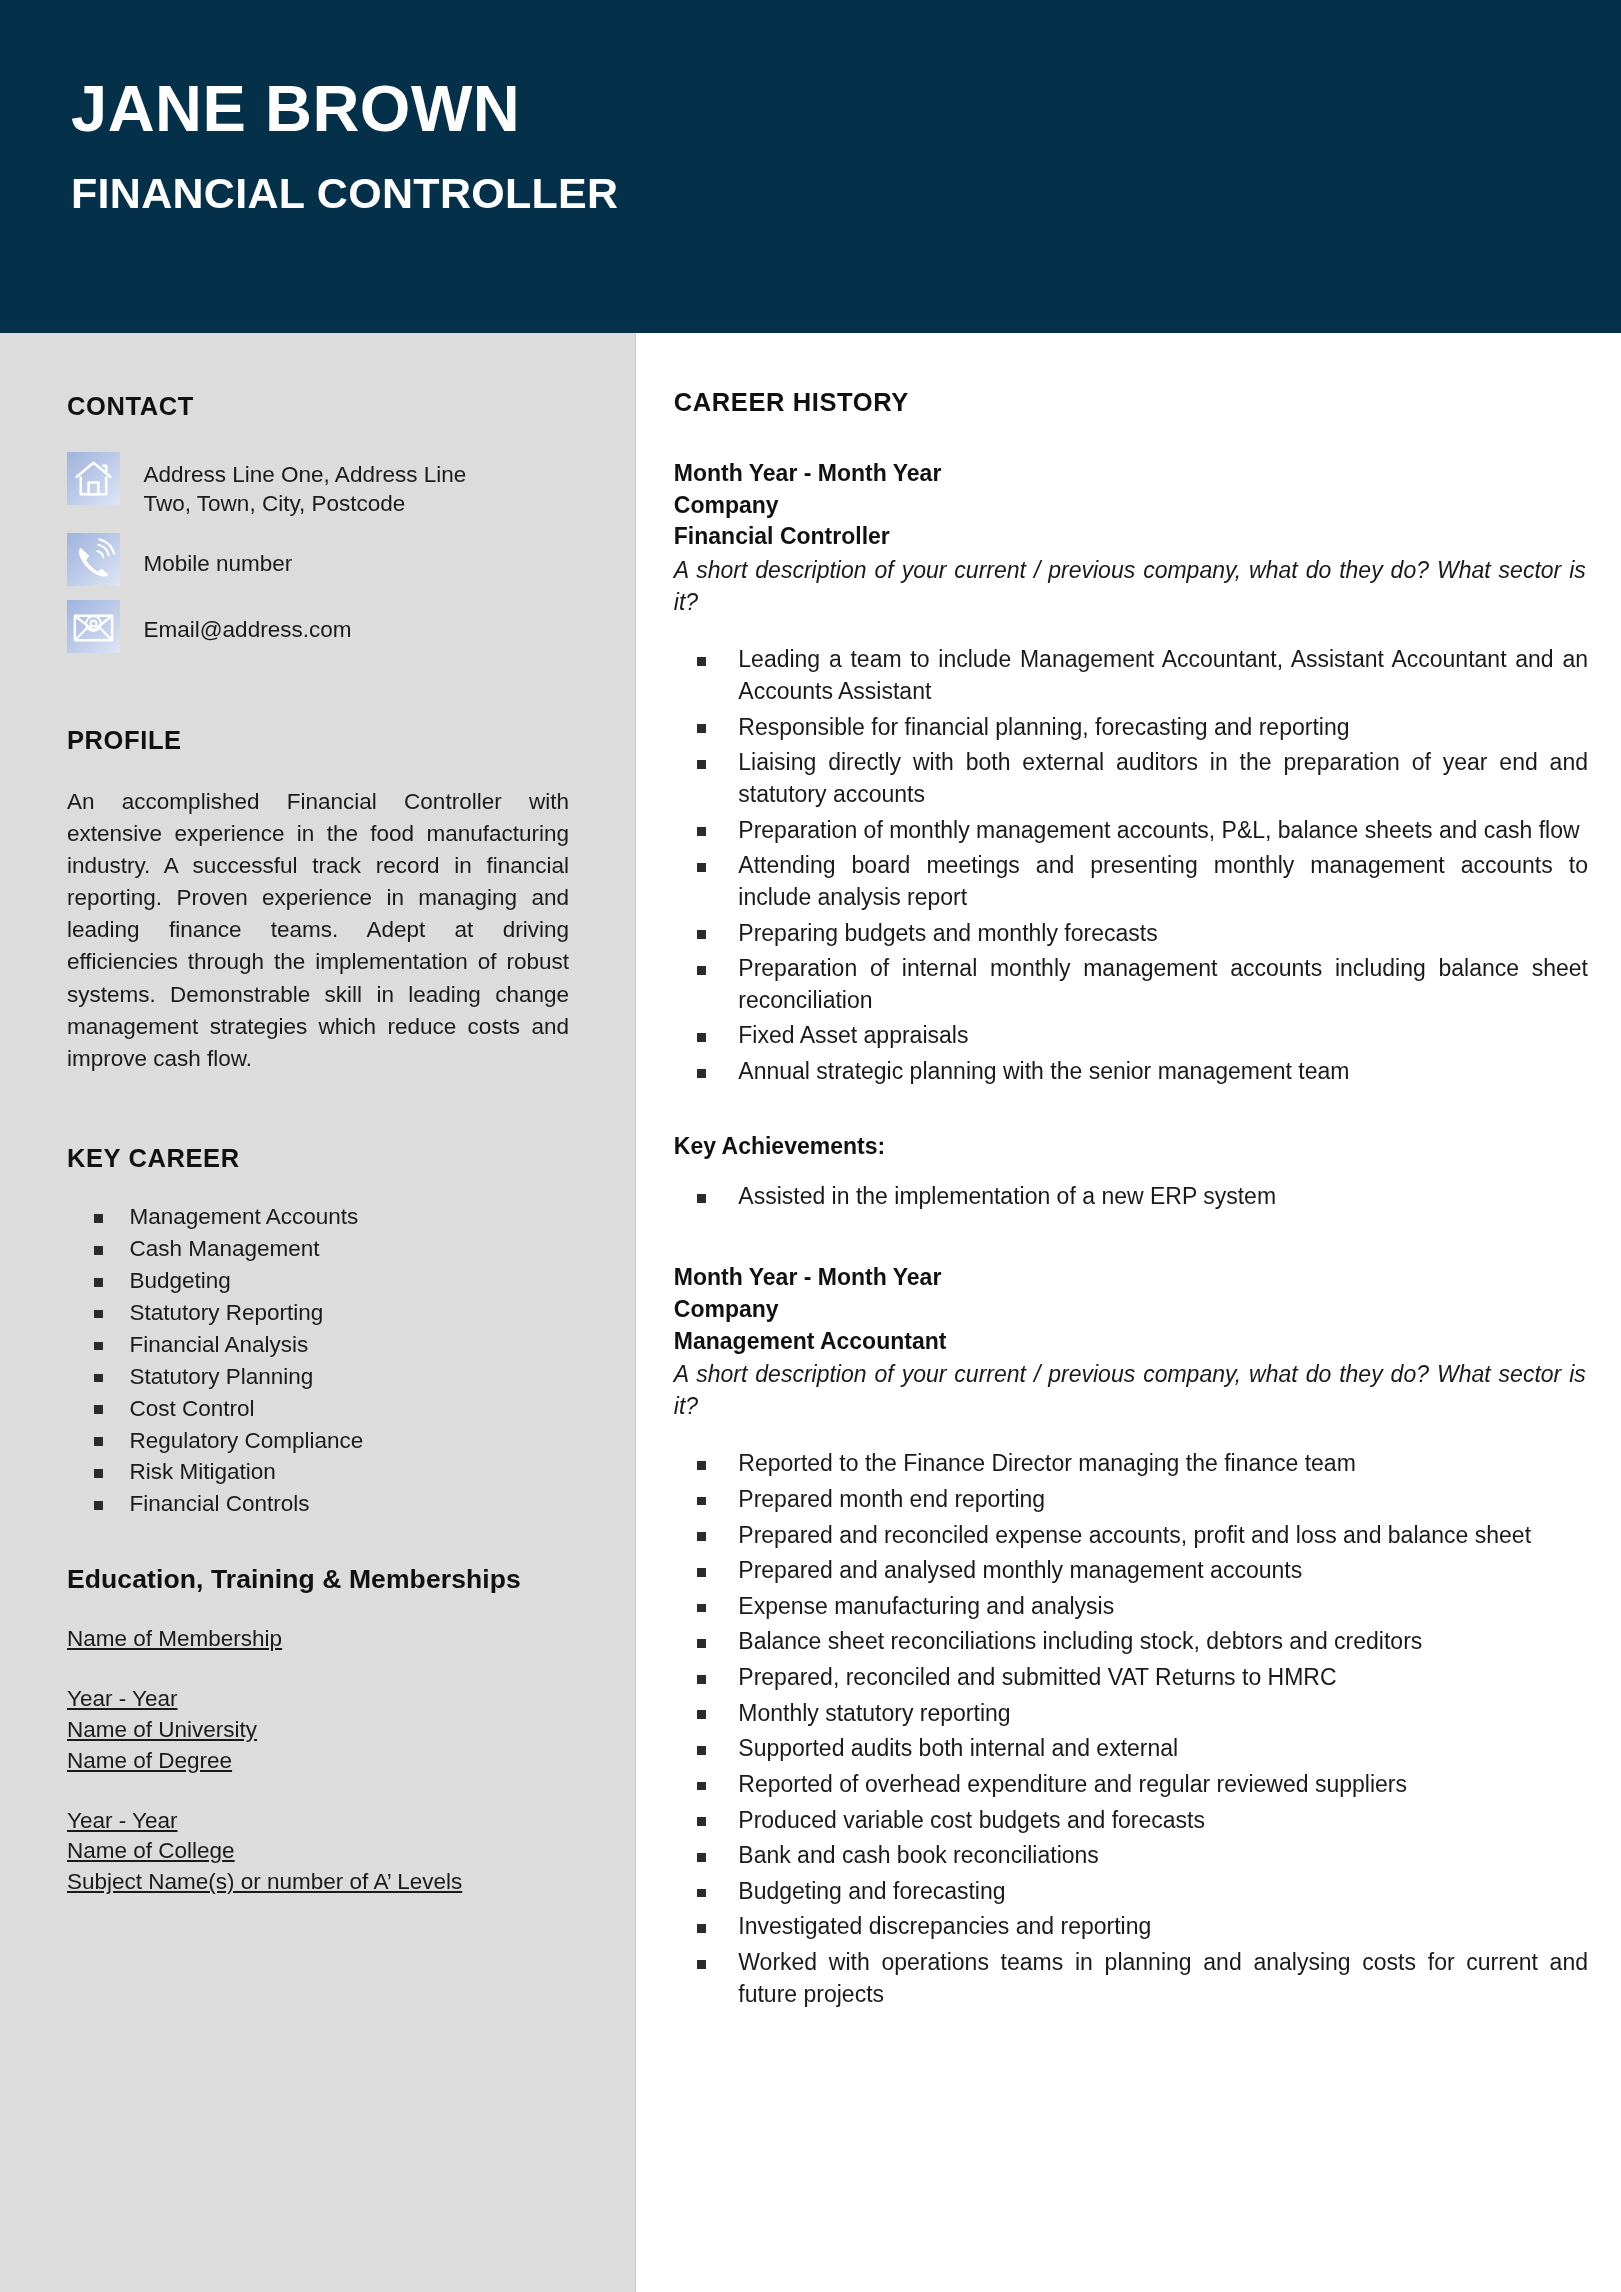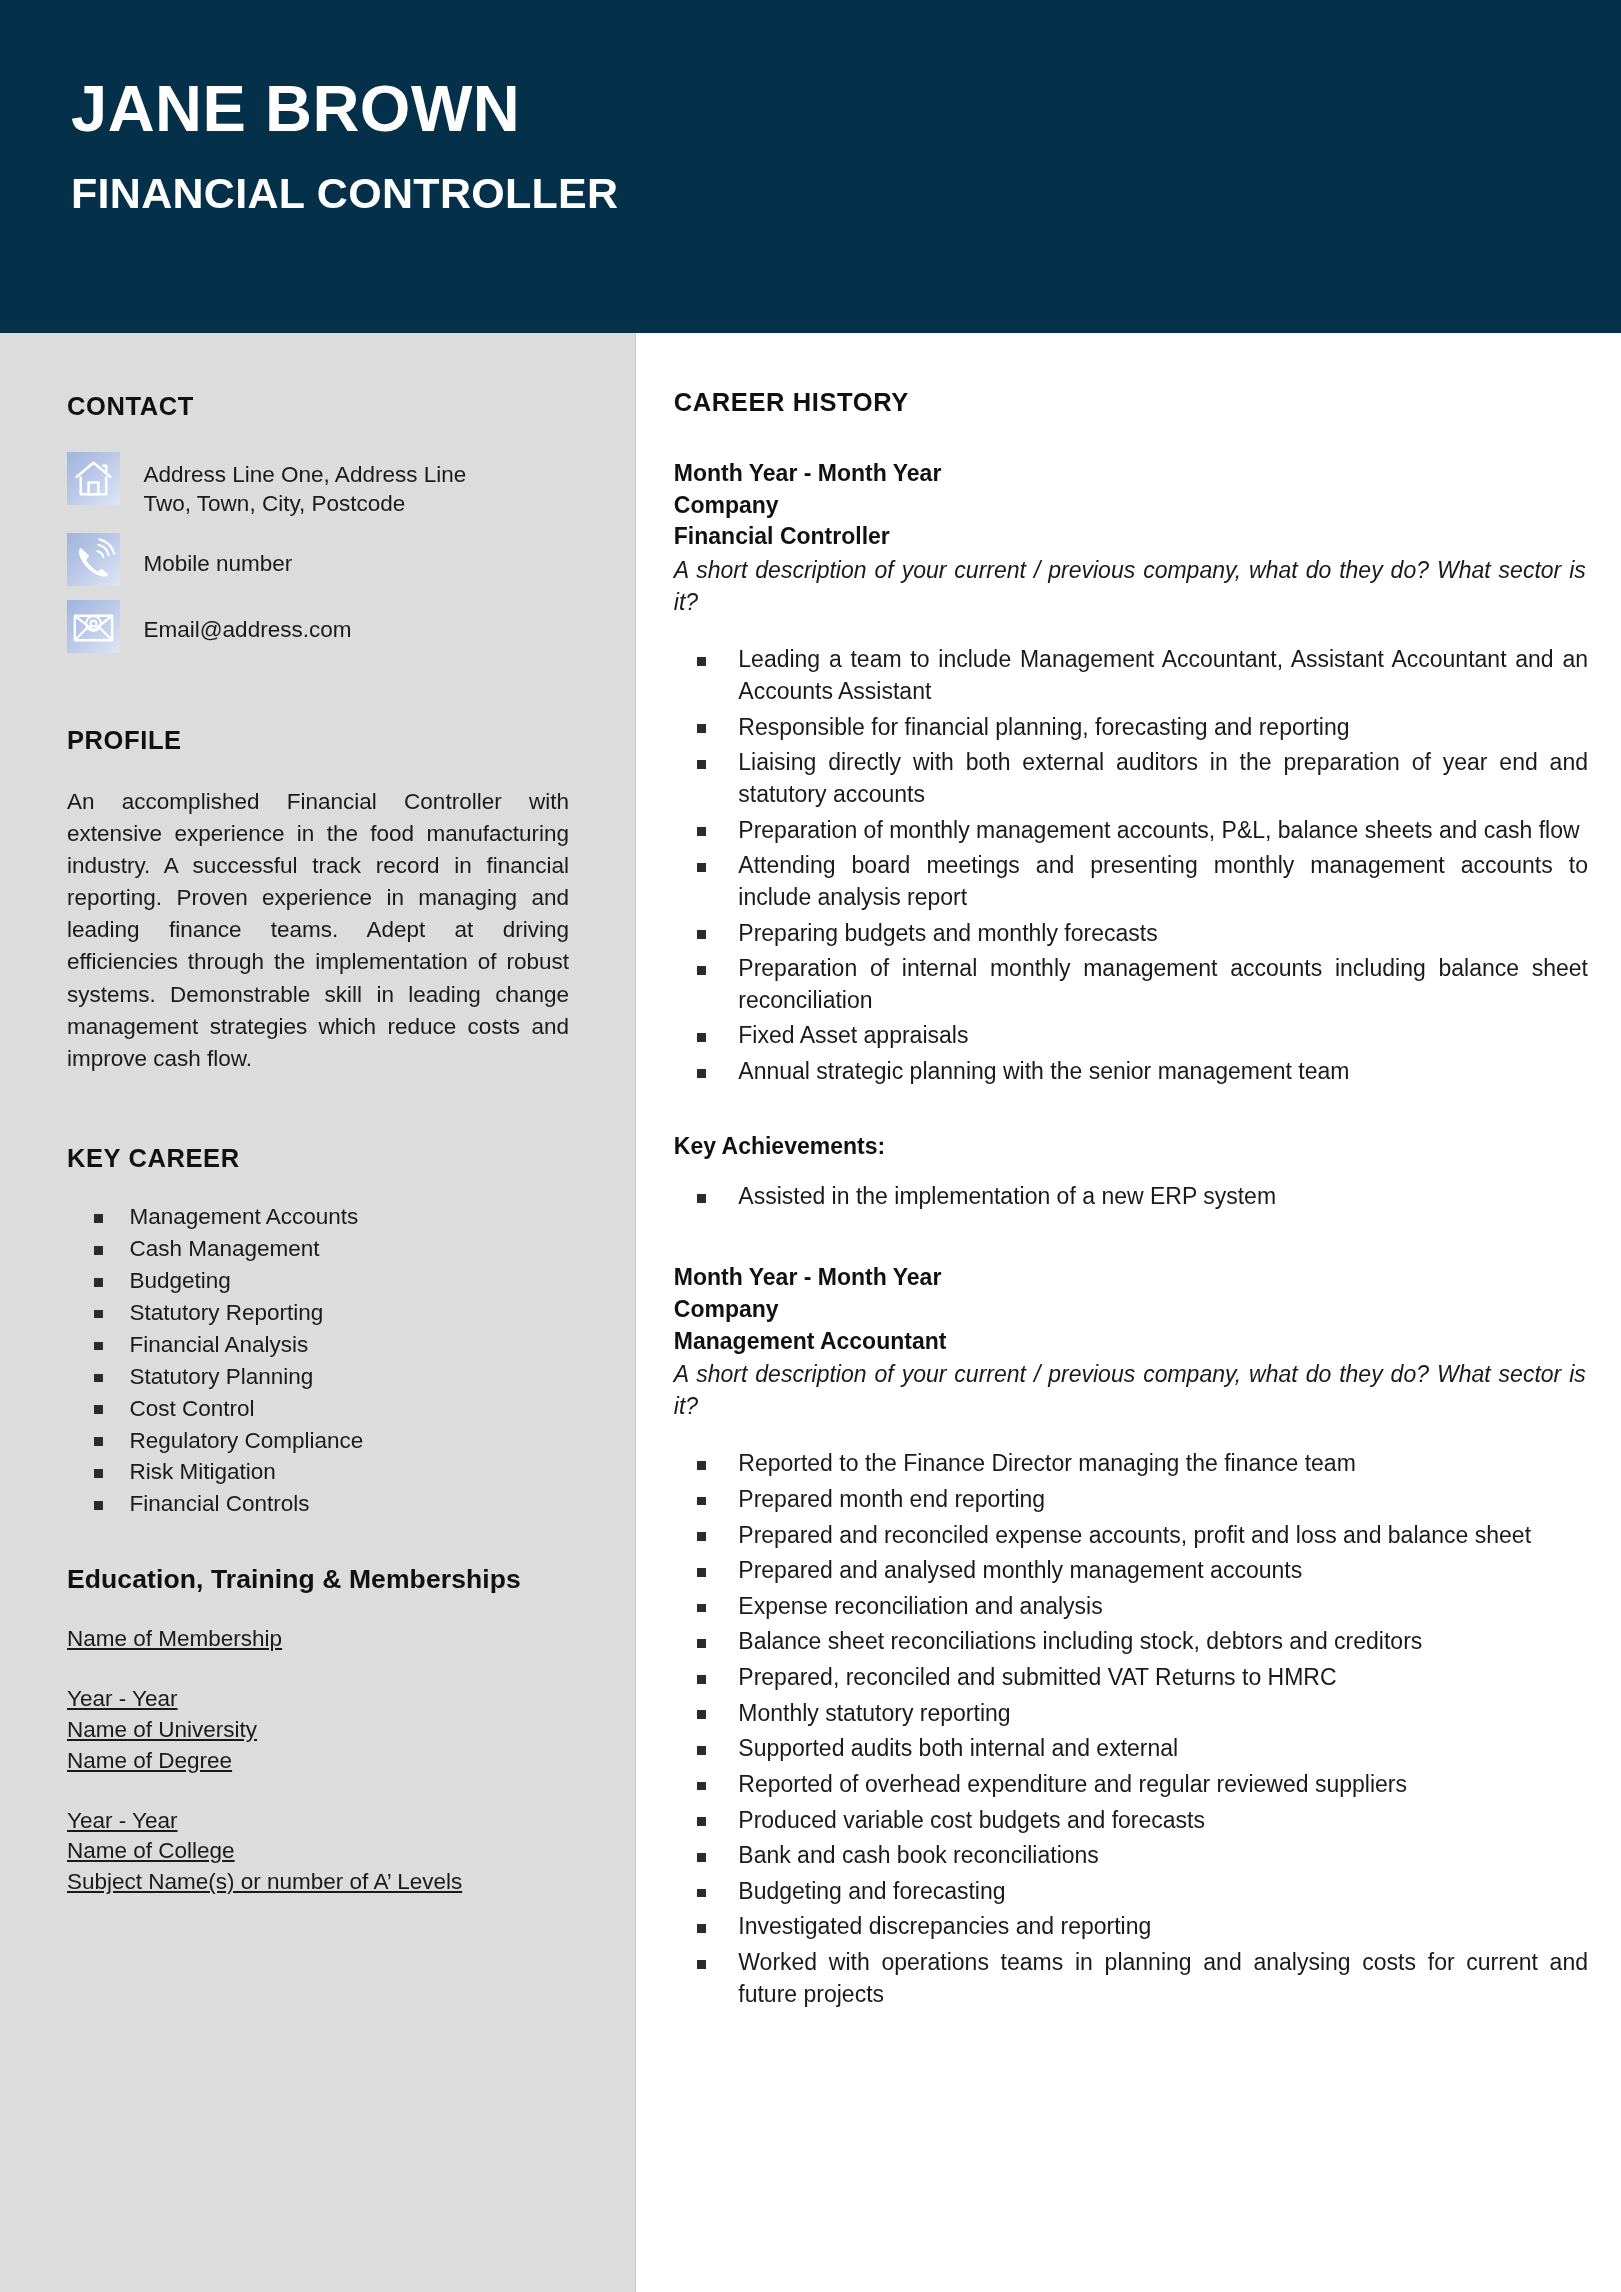--- a/index.html
+++ b/index.html
@@ -283,21 +283,21 @@
         <div class="job-line">Month Year - Month Year</div>
         <div class="job-line">Company</div>
         <div class="job-line">Management Accountant</div>
         <div class="job-desc">A short description of your current / previous company, what do they do? What sector is it?</div>
 
         <ul class="duty-list">
           <li>Reported to the Finance Director managing the finance team</li>
           <li>Prepared month end reporting</li>
           <li>Prepared and reconciled expense accounts, profit and loss and balance sheet</li>
           <li>Prepared and analysed monthly management accounts</li>
-          <li>Expense reconciliation and analysis</li>
+          <li>Expense manufacturing and analysis</li>
           <li>Balance sheet reconciliations including stock, debtors and creditors</li>
           <li>Prepared, reconciled and submitted VAT Returns to HMRC</li>
           <li>Monthly statutory reporting</li>
           <li>Supported audits both internal and external</li>
           <li>Reported of overhead expenditure and regular reviewed suppliers</li>
           <li>Produced variable cost budgets and forecasts</li>
           <li>Bank and cash book reconciliations</li>
           <li>Budgeting and forecasting</li>
           <li>Investigated discrepancies and reporting</li>
           <li>Worked with operations teams in planning and analysing costs for current and future projects</li>

